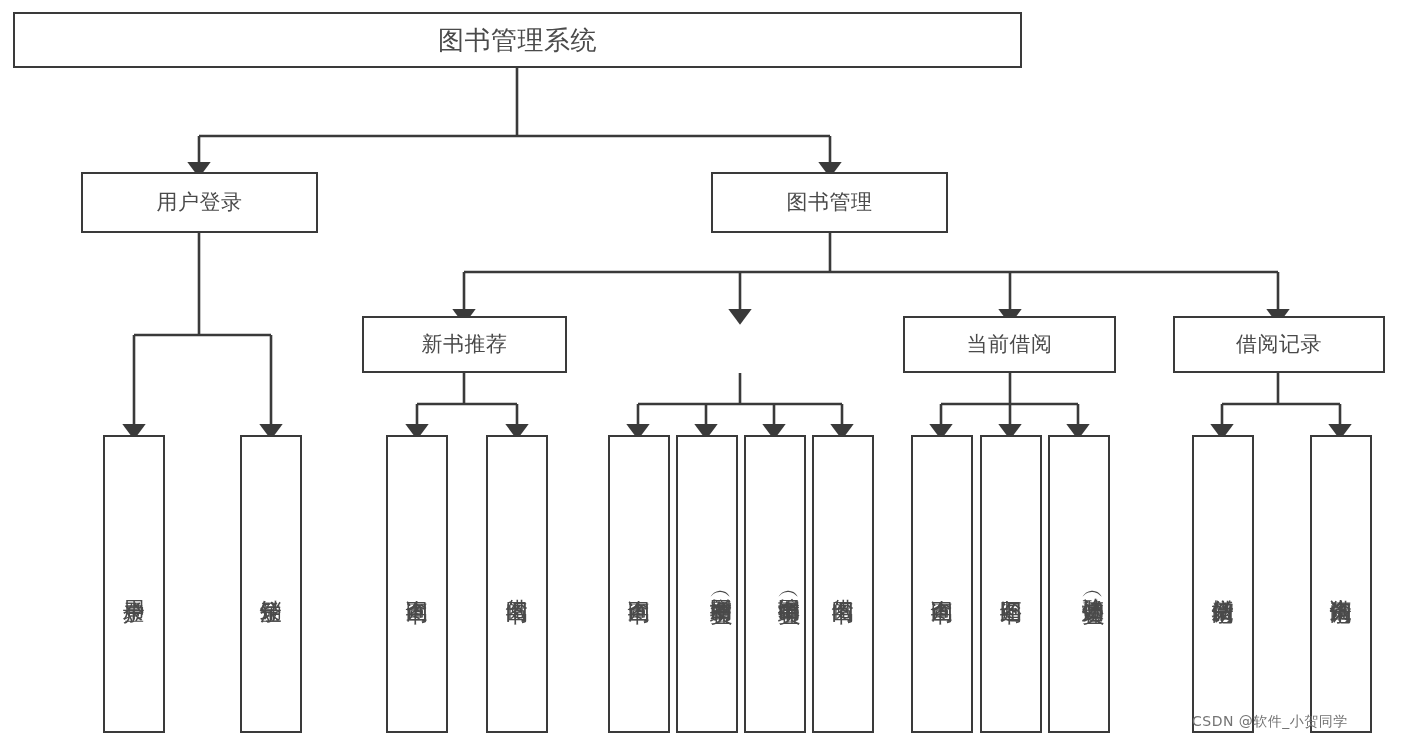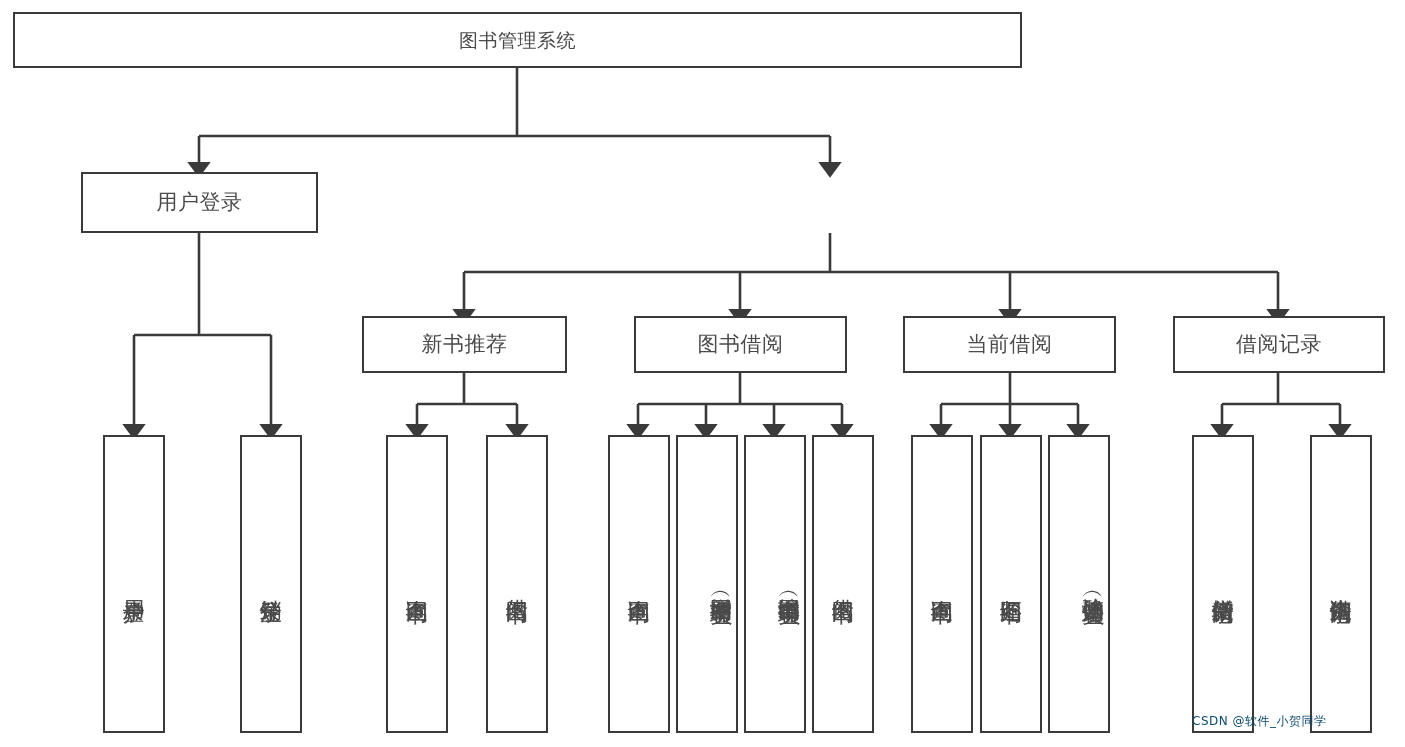--- a/index.html
+++ b/index.html
@@ -38,41 +38,41 @@
     justify-content: center;
     color: #4a4a4a;
   }
   .node-h {
     font-size: 21px;
     line-height: 1.1;
     letter-spacing: 0.5px;
     white-space: nowrap;
   }
   .node-root {
-    font-size: 19px;
+    font-size: 26px;
     text-align: center;
   }
   .node-v {
     writing-mode: vertical-rl;
     text-orientation: upright;
     font-size: 22px;
     line-height: 1.34;
     letter-spacing: 1px;
     padding-top: 4px;
     padding-bottom: 4px;
     align-items: flex-start;
     justify-content: center;
   }
   .node-v.center-v {
     align-items: center;
   }
   .watermark {
     position: absolute;
-    font-size: 12px;
-    color: #0c4a6e;
+    font-size: 14px;
+    color: #737373;
     white-space: nowrap;
     letter-spacing: 0.5px;
   }
 </style>
 </head>
 <body>
 
 <div id="diagram-root">
 
   <svg id="edge-layer" viewBox="0 0 1405 747" width="1405" height="747" xmlns="http://www.w3.org/2000/svg">
@@ -128,28 +128,28 @@
   </svg>
 
   <div class="node node-h node-root" style="left:13px; top:12px; width:1009px; height:56px;">
     <span>图书管理系统</span>
   </div>
 
   <div class="node node-h" style="left:81px; top:172px; width:237px; height:61px;">
     <span>用户登录</span>
   </div>
 
+  <div class="node node-h" style="left:711px; top:172px; width:237px; height:61px;">
+    <span>图书管理</span>
+  </div>
 
   <div class="node node-h" style="left:362px; top:316px; width:205px; height:57px;justify-content:center;">
     <span>新书推荐</span>
   </div>
 
-  <div class="node node-h" style="left:634px; top:316px; width:213px; height:57px;">
-    <span>图书借阅</span>
-  </div>
 
   <div class="node node-h" style="left:903px; top:316px; width:213px; height:57px;text-align:right;">
     <span>当前借阅</span>
   </div>
 
   <div class="node node-h" style="left:1173px; top:316px; width:212px; height:57px;">
     <span>借阅记录</span>
   </div>
 
   <div class="node node-v center-v" style="left:103px; top:435px; width:62px; height:298px;">

